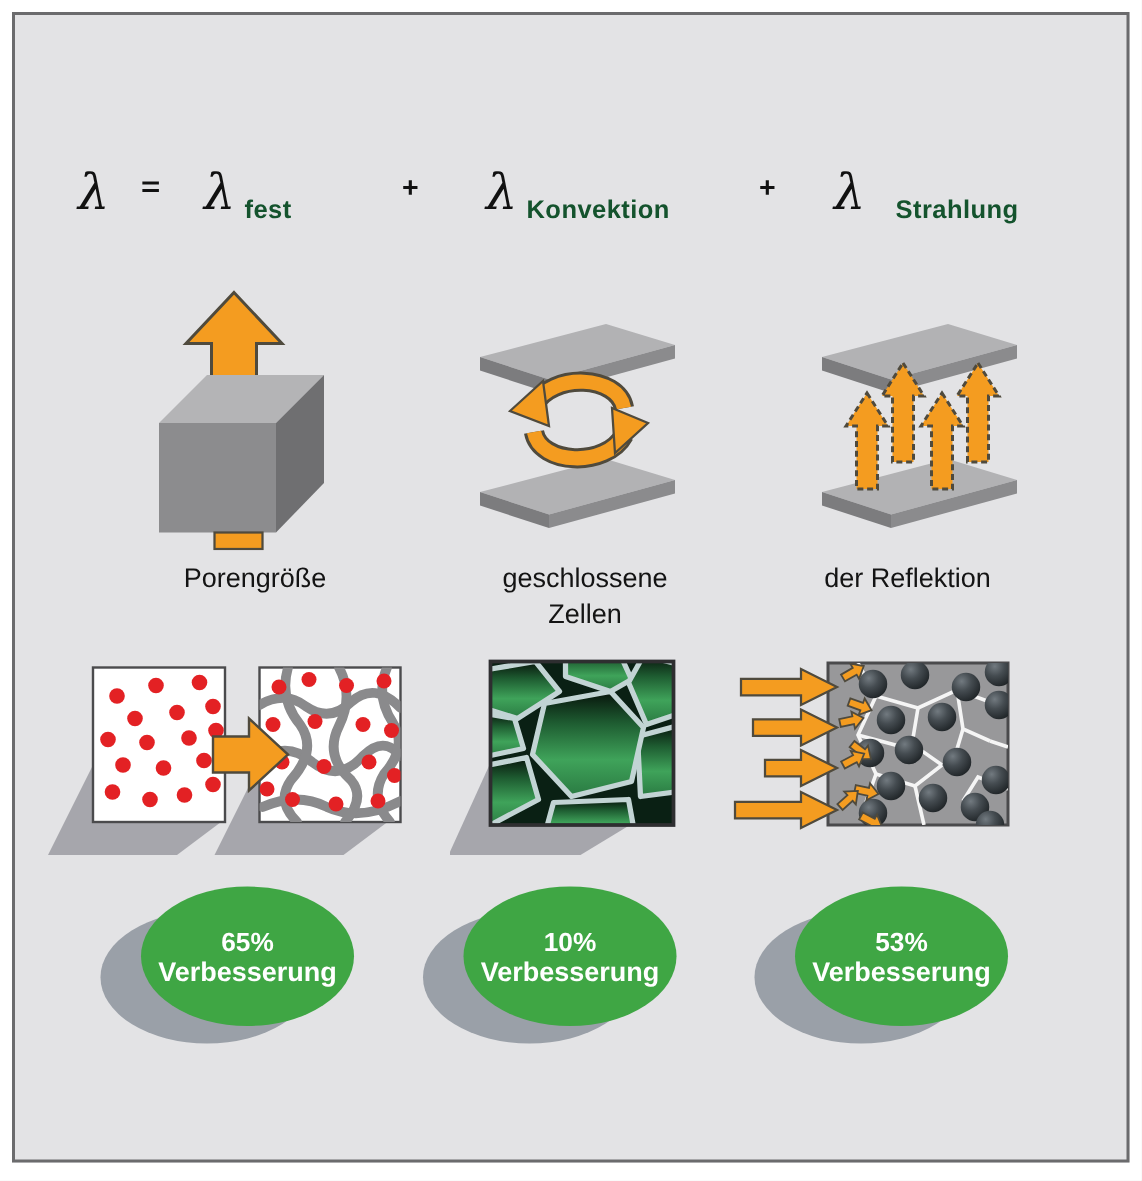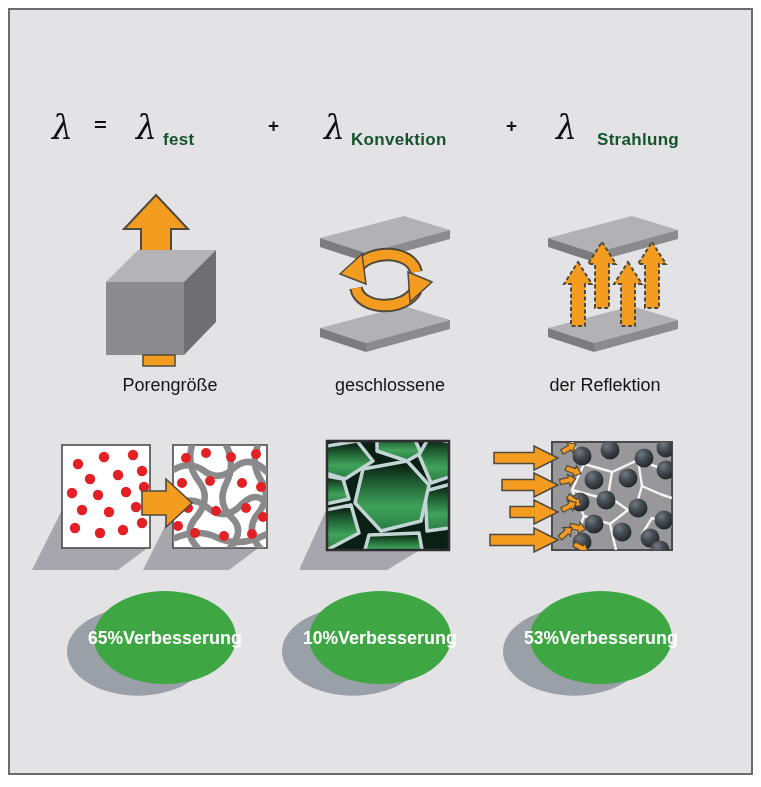--- a/index.html
+++ b/index.html
@@ -18,21 +18,21 @@
   
   .caption { position:absolute; top:374px; text-align:center; font-size:18px;
              line-height:23.5px; color:#141414; }
 
   
   .badge-wrap { position:absolute; top:591px; width:142px; height:93px; }
   .badge-shadow { position:absolute; left:0; top:0; width:100%; height:100%;
                   border-radius:50%; background:#9aa0a8;
                   transform:translate(-27px,14px) scaleY(.95); }
   .badge { position:absolute; left:0; top:0; width:100%; height:100%;
-           border-radius:50%; background:#3fa644; display:flex; 
+           border-radius:50%; background:#3fa644; display:flex; flex-direction:column;
            align-items:center; justify-content:center; color:#fff; font-weight:bold; }
   .badge-value { font-size:17.5px; line-height:20px; }
   .badge-label { font-size:18px; line-height:18px; margin-top:1px; }
 </style>
 </head>
 <body>
 
 <div class="page">
   <div class="frame"></div>
 
@@ -85,20 +85,21 @@
       <polygon points="40,54 54,76 47,76 47,118 33,118 33,76 26,76"></polygon>
       <polygon points="90,54 104,76 97,76 97,118 83,118 83,76 76,76"></polygon>
     </g>
   </svg>
 
   <div class="caption" style="left:55px;width:230px">
     <div>Porengröße</div>
   </div>
   <div class="caption" style="left:275px;width:230px">
     <div>geschlossene</div>
+    <div>Zellen</div>
   </div>
   <div class="caption" style="left:475px;width:260px">
     <div>der Reflektion</div>
   </div>
 
   <svg class="abs" style="left:30px;top:438px" width="280" height="146" viewBox="0 0 280 146">
     <polygon points="34,68 2,132 88,132 120,108" fill="#a6a6ac"></polygon>
     <polygon points="145,68 113,132 199,132 231,108" fill="#a6a6ac"></polygon>
     <rect x="32" y="7" width="88" height="103" fill="#ffffff" stroke="#4b4b4d" stroke-width="1.6"></rect>
     <g fill="#E32124">

